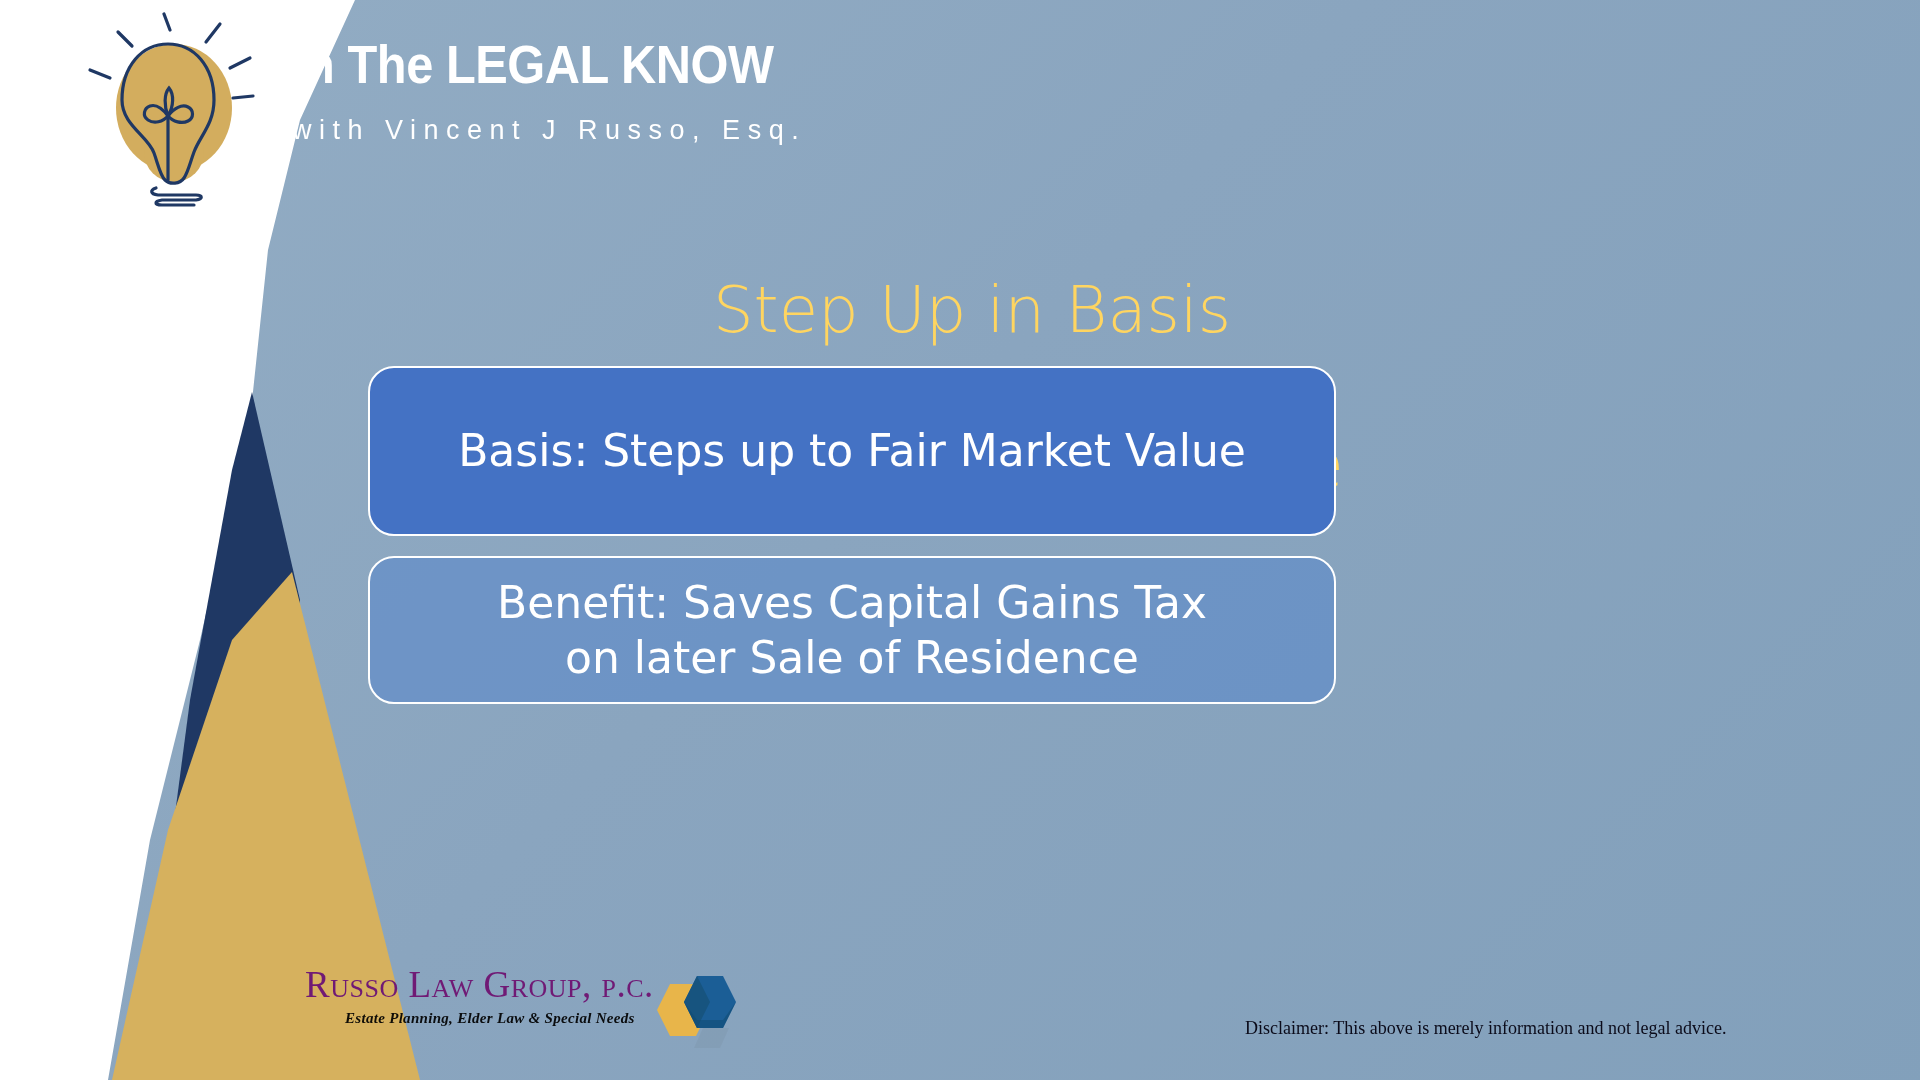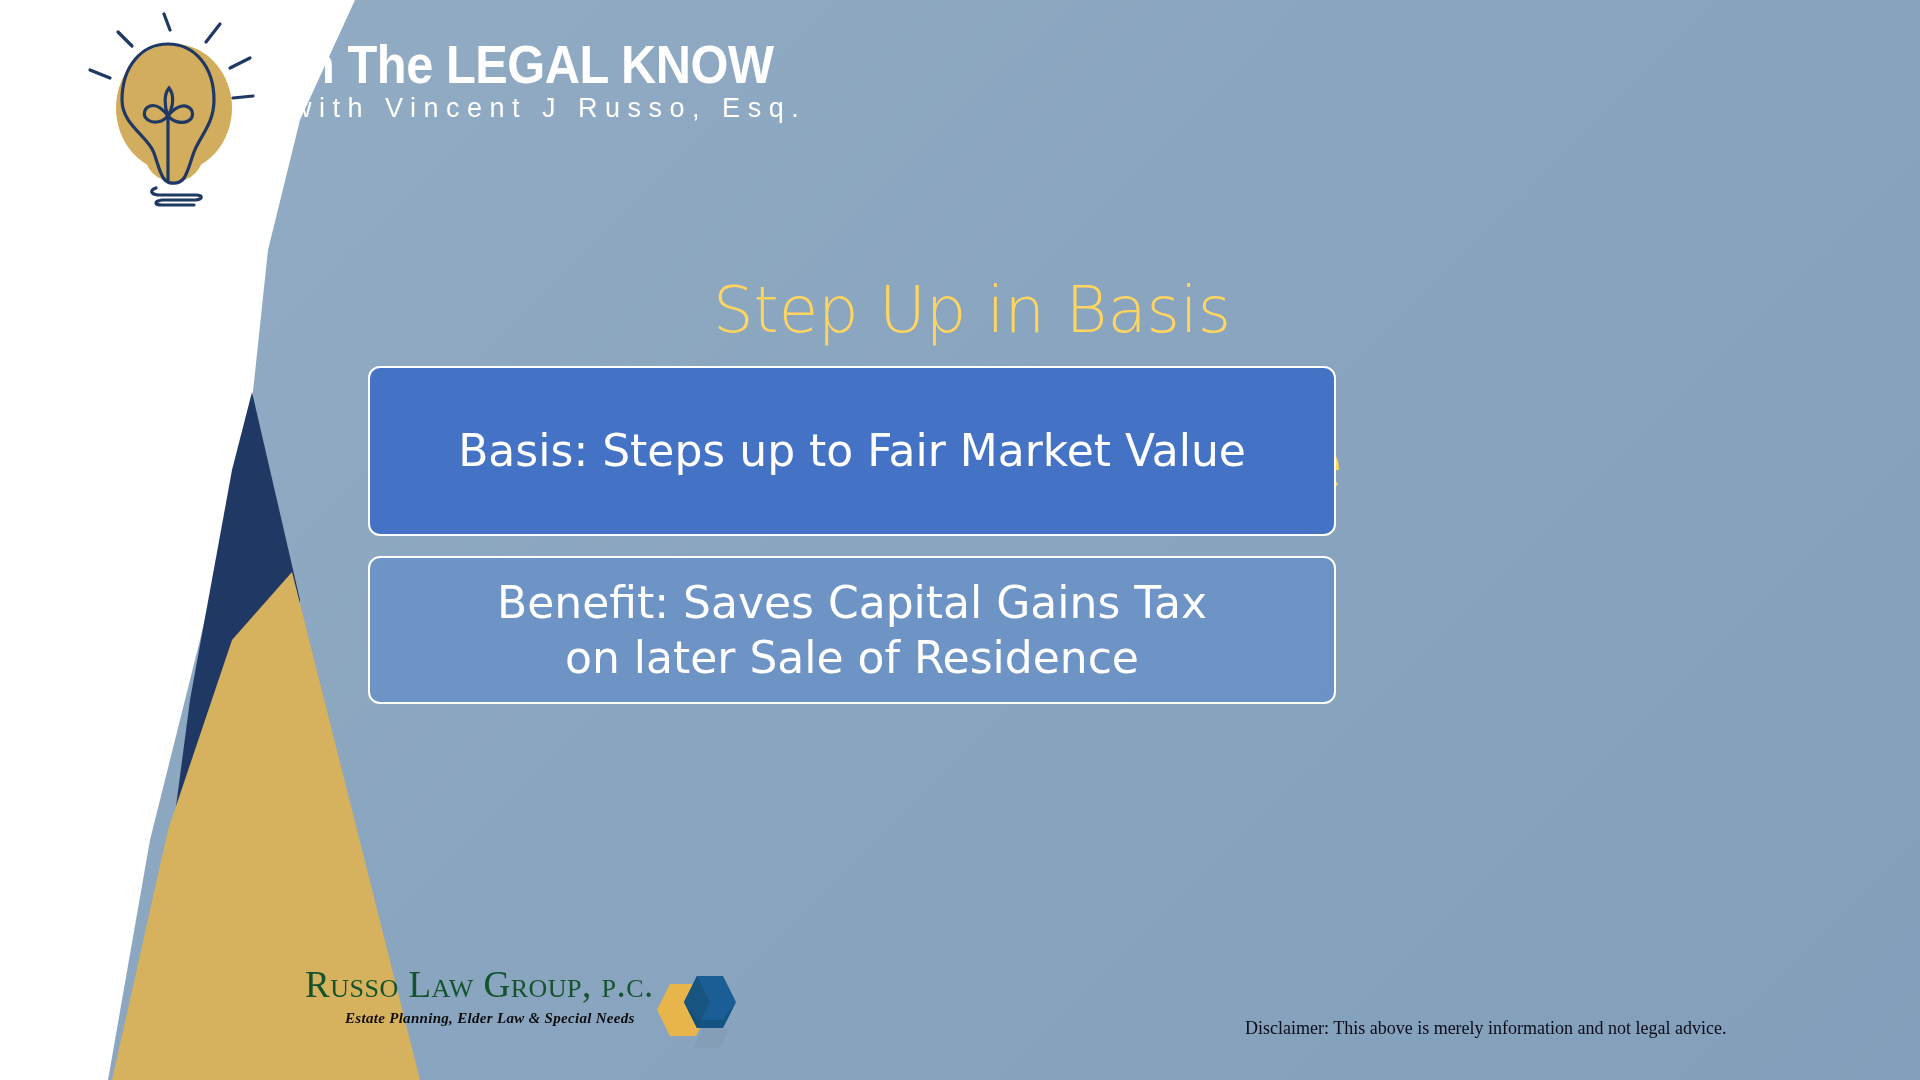--- a/index.html
+++ b/index.html
@@ -44,52 +44,52 @@
   .brand-title{
     font-family:"Liberation Sans", sans-serif;
     font-weight:bold;font-size:53px;line-height:1.02;
     color:#ffffff;letter-spacing:-0.5px;
     transform:scaleX(0.92);transform-origin:left center;
     white-space:nowrap;
   }
   .brand-sub{
     font-family:"Liberation Sans", sans-serif;
     font-weight:normal;font-size:27px;color:#ffffff;
-    letter-spacing:7.5px;margin-top:1px;white-space:nowrap;
+    letter-spacing:7.5px;margin-top:23px;white-space:nowrap;
   }
 
   
   .heading{
     position:absolute;left:312px;top:195px;width:1320px;
     text-align:center;color:#ffd560;
     font-family:"DejaVu Sans", sans-serif;
     font-weight:300;font-size:64px;line-height:1.21;
     white-space:pre-line;
   }
   .heading .l1,.heading .l2{display:block;font-weight:300;}
 
   
   .box{
     position:absolute;left:368px;width:968px;
-    border:2.5px solid #ffffff;border-radius:12px;
+    border:2.5px solid #ffffff;border-radius:26px;
     color:#ffffff;text-align:center;
     display:flex;align-items:center;justify-content:center;
     font-family:"DejaVu Sans", sans-serif;
     font-weight:400;font-size:44px;line-height:1.26;
     box-sizing:border-box;
   }
   #box-1{top:366px;height:170px;background:#4472c4;}
   #box-2{top:556px;height:148px;background:rgba(98,142,200,0.72);}
   .box .txt{display:block;padding:0 26px;white-space:pre-line;}
 
   
   .rlg{position:absolute;left:305px;top:966px;width:420px;height:96px;}
   .rlg-name{
     font-family:"Liberation Serif", serif;
-    font-size:37px;color:#14532d;letter-spacing:0.5px;
+    font-size:37px;color:#701a75;letter-spacing:0.5px;
     font-variant:small-caps;white-space:nowrap;line-height:1;
   }
   .rlg-tag{
     font-family:"Liberation Serif", serif;
     font-style:italic;font-weight:bold;font-size:15px;color:#000000;
     letter-spacing:0.3px;margin-top:7px;white-space:nowrap;
     opacity:.92;
     margin-left:40px;
   }
   .hexmark{position:absolute;left:640px;top:962px;width:110px;height:100px;}

